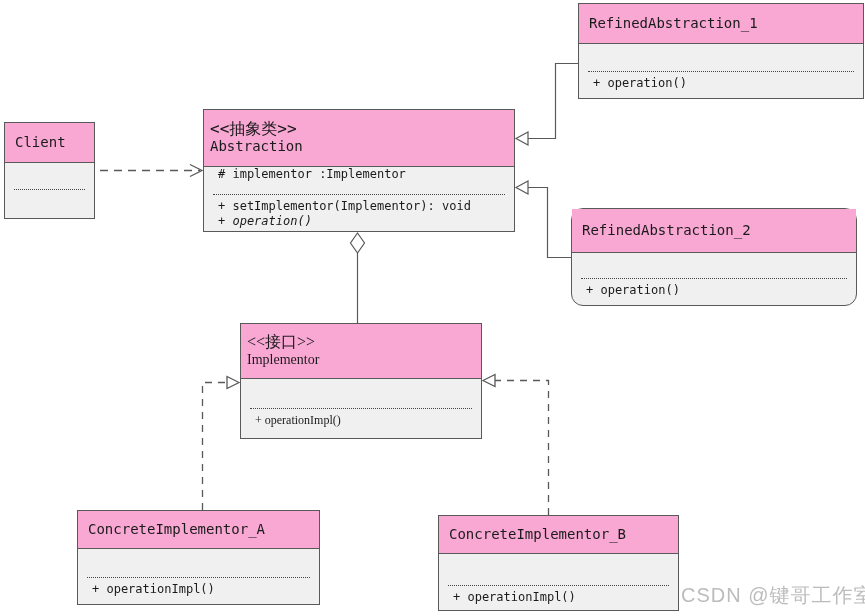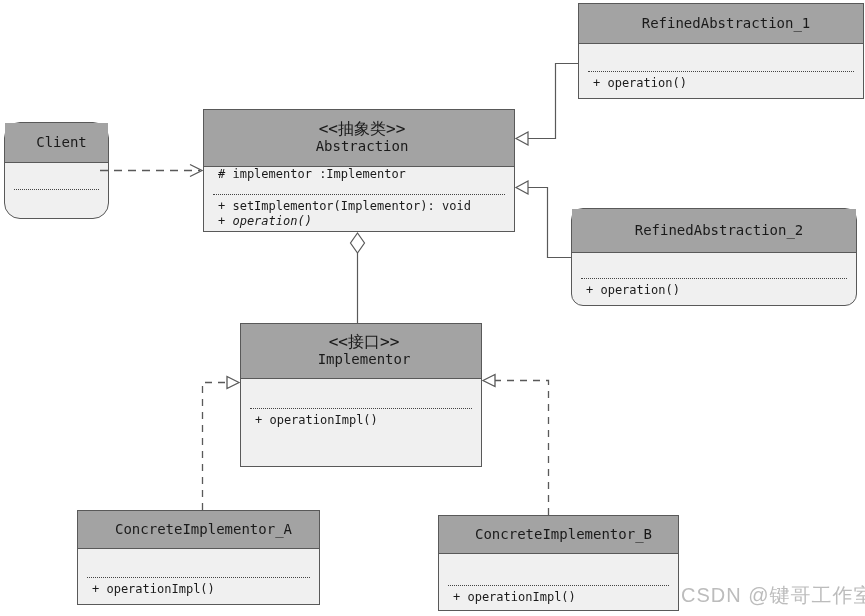--- a/index.html
+++ b/index.html
@@ -6,22 +6,22 @@
   .canvas {
     position:relative; width:865px; height:616px; background:#ffffff;
     font-family:"DejaVu Sans Mono","Liberation Mono",monospace;
     color:#1a1a1a; overflow:hidden;
   }
   .uml-box {
     position:absolute; background:#f0f0f0; border:1px solid #595959;
     box-sizing:border-box;
   }
   .uml-title {
-    background:#a3a3a3; border-bottom:1px solid #595959; box-sizing:border-box;
-    display:flex; flex-direction:column; justify-content:center;text-align:center;
+    background:#f9a8d4; border-bottom:1px solid #595959; box-sizing:border-box;
+    display:flex; flex-direction:column; justify-content:center;
   }
   .uml-title.single { padding-left:10px; }
   .uml-title.double { padding-left:6px; }
   .class-name { font-size:14px; line-height:19px; white-space:nowrap; }
   .stereotype { font-size:16px; line-height:17px; white-space:nowrap; }
   .attrs {
     margin:0 9px; border-bottom:1px dotted #444; box-sizing:border-box;
     display:flex; align-items:flex-start;
   }
   .attrs .member { padding-left:5px; }
@@ -33,21 +33,21 @@
     position:absolute; left:681px; top:582px; font-size:20px;
     color:#bcbcbc; font-family:"Liberation Sans","DejaVu Sans",sans-serif;
     letter-spacing:1px; white-space:nowrap;
   }
 </style>
 </head>
 <body>
 
 <div class="canvas">
 
-  <div class="uml-box" style="left:4px;top:122px;width:105px;height:97px;border-radius:16px;">
+  <div class="uml-box" style="left:4px;top:122px;width:91px;height:97px;">
     <div class="uml-title single" style="height:40px;">
       <div class="class-name">Client</div>
     </div>
     <div class="attrs" style="height:27px;"></div>
     <div class="methods"></div>
   </div>
 
   <div class="uml-box" style="left:203px;top:109px;width:312px;height:123px;">
     <div class="uml-title double" style="height:57px;">
       <div class="stereotype">&lt;&lt;抽象类&gt;&gt;</div>
@@ -75,21 +75,21 @@
   <div class="uml-box" style="left:571px;top:208px;width:286px;height:98px;border-radius:12px;">
     <div class="uml-title single" style="height:44px;">
       <div class="class-name">RefinedAbstraction_2</div>
     </div>
     <div class="attrs" style="height:26px;"></div>
     <div class="methods">
       <div class="member">+ operation()</div>
     </div>
   </div>
 
-  <div class="uml-box" style="left:240px;top:323px;width:242px;height:144px;">
+  <div class="uml-box" style="left:240px;top:323px;width:242px;height:116px;font-family:Liberation Serif, serif;">
     <div class="uml-title double" style="height:55px;">
       <div class="stereotype">&lt;&lt;接口&gt;&gt;</div>
       <div class="class-name">Implementor</div>
     </div>
     <div class="attrs" style="height:30px;"></div>
     <div class="methods">
       <div class="member">+ operationImpl()</div>
     </div>
   </div>
 

